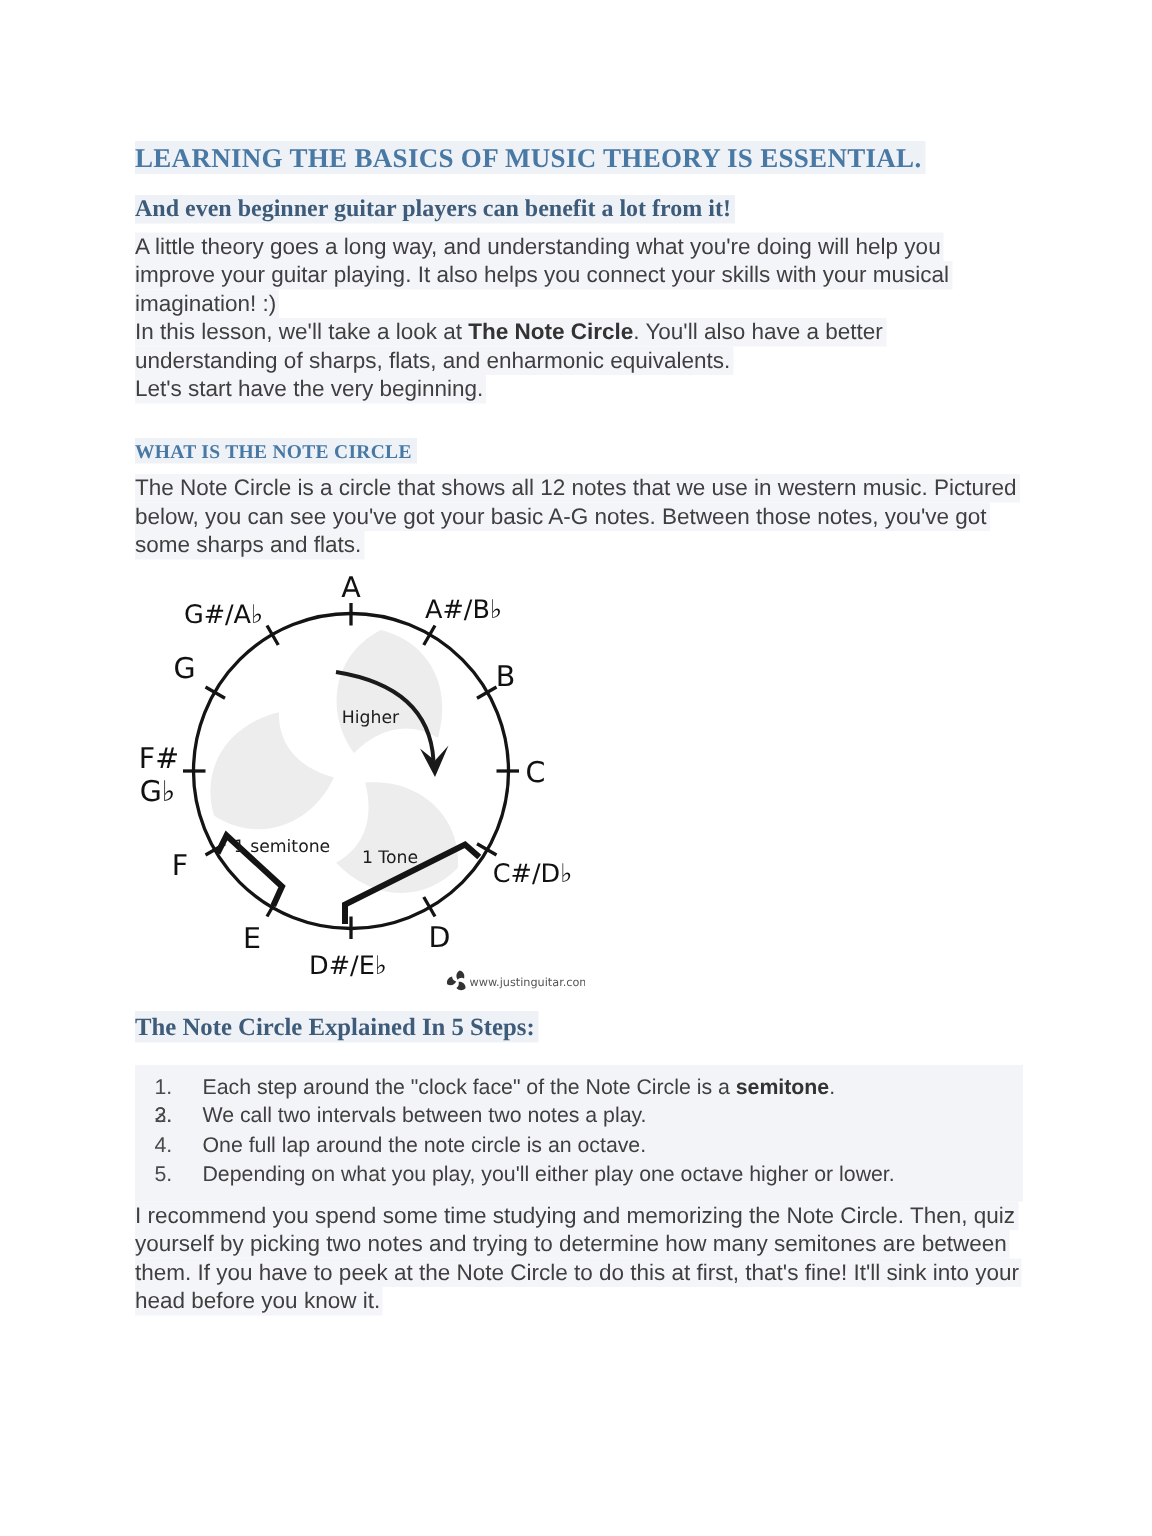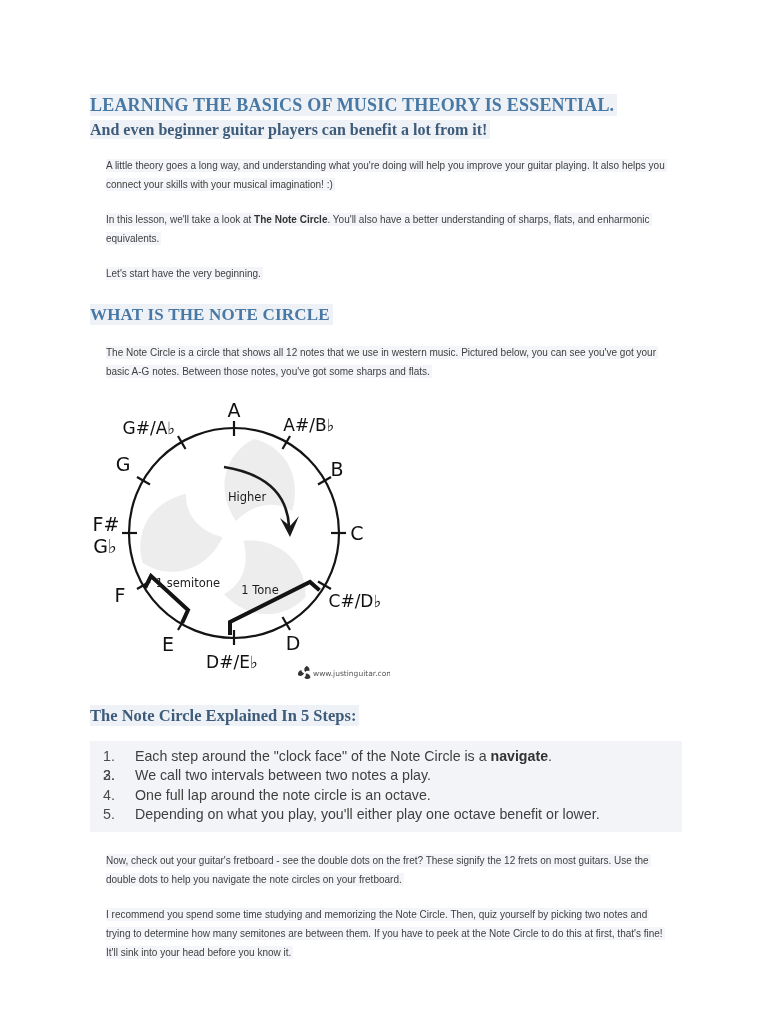--- a/index.html
+++ b/index.html
@@ -8,32 +8,32 @@
     font-family:"Liberation Sans", sans-serif;color:var(--body-text,#3f3f3f);
   }
   .content{position:absolute;left:90px;top:94px;width:592px;}
   .hl{background-color:var(--highlight-band,#f4f5f8);box-decoration-break:clone;-webkit-box-decoration-break:clone;padding:1px 2px 1px 0;}
   .hl-h{background-color:#eef1f6;box-decoration-break:clone;-webkit-box-decoration-break:clone;padding:1px 3px 1px 0;}
   h1.doc-title{
     margin:0;font-family:"Liberation Serif", serif;font-weight:bold;
     font-size:18px;line-height:22px;letter-spacing:.2px;color:var(--heading-blue,#4878a4);
   }
   h2.doc-subtitle{
-    margin:4px 0 5px;font-family:"Liberation Serif", serif;font-weight:bold;
+    margin:14px 0 5px;font-family:"Liberation Serif", serif;font-weight:bold;
     font-size:16px;line-height:20px;color:var(--subheading-blue,#3e5c7a);
   }
-  p.body-p{margin:16px;font-size:10px;line-height:19px;}
+  p.body-p{margin:0;font-size:15px;line-height:19px;}
   .b{font-weight:bold;color:#333;}
   h2.section-h{
     margin:20px 0 3px;font-family:"Liberation Serif", serif;font-weight:bold;
-    font-size:17px;line-height:24px;letter-spacing:.2px;color:var(--heading-blue,#4878a4);
+    font-size:13px;line-height:24px;letter-spacing:.2px;color:var(--heading-blue,#4878a4);
   }
   .figure-wrap{margin:5px 0 0 0;line-height:0;}
   h3.steps-h{
-    margin:16px 0 0;font-family:"Liberation Serif", serif;font-weight:bold;
+    margin:4px 0 0;font-family:"Liberation Serif", serif;font-weight:bold;
     font-size:16.5px;line-height:21px;color:var(--subheading-blue,#3e5c7a);
   }
   ol.steps{
     list-style:none;margin:15px 0 0;padding:6px 8px 7px 0;
     background:var(--list-background,#f3f4f7);
   }
   ol.steps li{
     position:relative;padding-left:45px;margin:0;
     font-size:14.2px;line-height:19.4px;
   }
@@ -121,24 +121,23 @@
         <path transform="rotate(120)" d="M 2 -12 C -18 -40 -12 -78 20 -94 C 52 -86 68 -56 58 -22 C 38 -34 18 -28 2 -12 Z"></path>
         <path transform="rotate(240)" d="M 2 -12 C -18 -40 -12 -78 20 -94 C 52 -86 68 -56 58 -22 C 38 -34 18 -28 2 -12 Z"></path>
       </g>
       <text class="wm-text" text-anchor="start" x="223" y="279">www.justinguitar.com</text>
     </svg>
   </div>
 
   <h3 class="steps-h"><span class="hl-h">The Note Circle Explained In 5 Steps:</span></h3>
 
   <ol class="steps">
-    <li><span class="num">1.</span><span>Each step around the "clock face" of the Note Circle is a </span><span class="b">navigate</span><span>.</span></li>
+    <li><span class="num">1.</span><span>Each step around the "clock face" of the Note Circle is a </span><span class="b">semitone</span><span>.</span></li>
     <li><span class="num">2.</span><span class="b"></span><span></span></li>
     <li><span class="num">3.</span><span>We call two intervals between two notes a play.</span><span class="b"></span><span></span></li>
     <li><span class="num">4.</span><span>One full lap around the note circle is an octave.</span><span class="b"></span><span></span></li>
-    <li><span class="num">5.</span><span>Depending on what you play, you'll either play one octave benefit or lower.</span><span class="b"></span><span></span></li>
+    <li><span class="num">5.</span><span>Depending on what you play, you'll either play one octave higher or lower.</span><span class="b"></span><span></span></li>
   </ol>
 
-  <p class="body-p outro1"><span class="hl">Now, check out your guitar's fretboard - see the double dots on the fret? These signify the 12 frets on most guitars. Use the double dots to help you navigate the note circles on your fretboard.</span></p>
 
   <p class="body-p"><span class="hl">I recommend you spend some time studying and memorizing the Note Circle. Then, quiz yourself by picking two notes and trying to determine how many semitones are between them. If you have to peek at the Note Circle to do this at first, that's fine! It'll sink into your head before you know it.</span></p>
 
 </div>
 
 </body></html>

